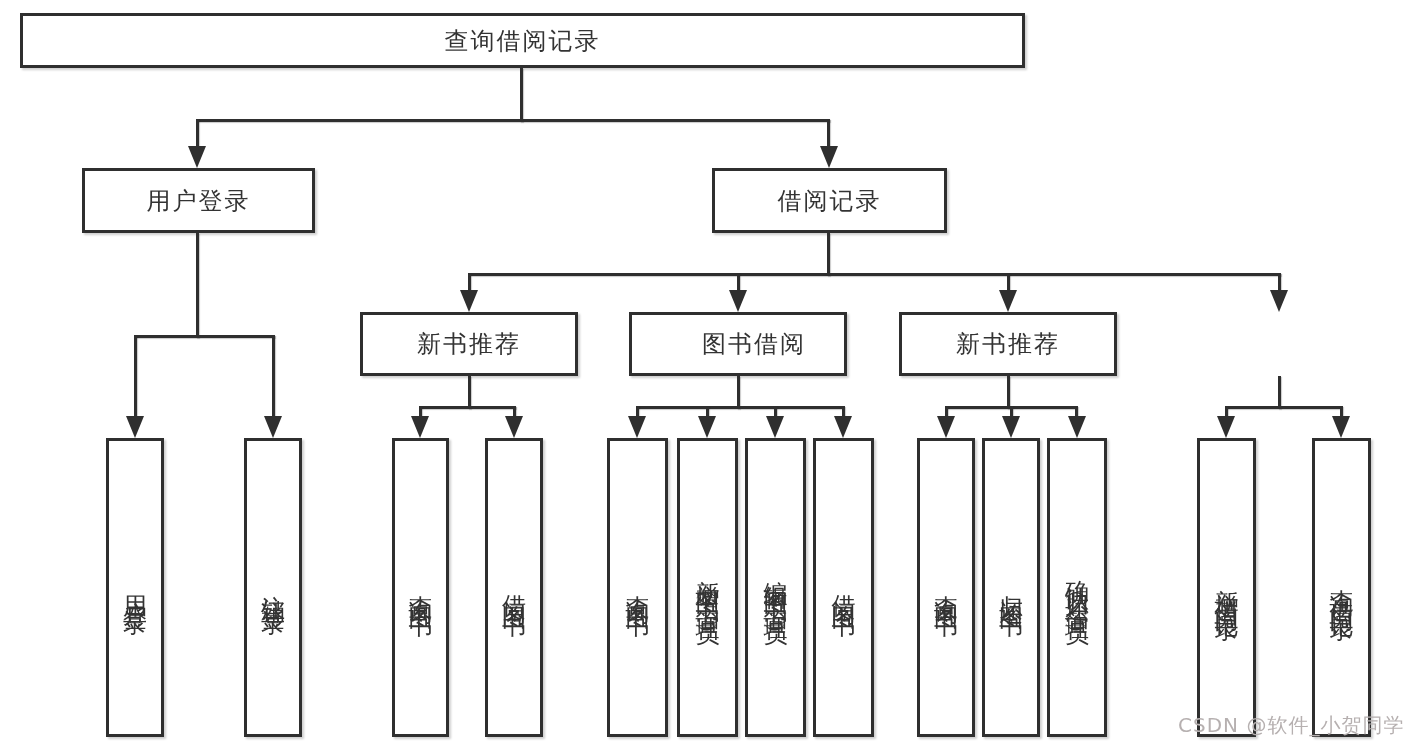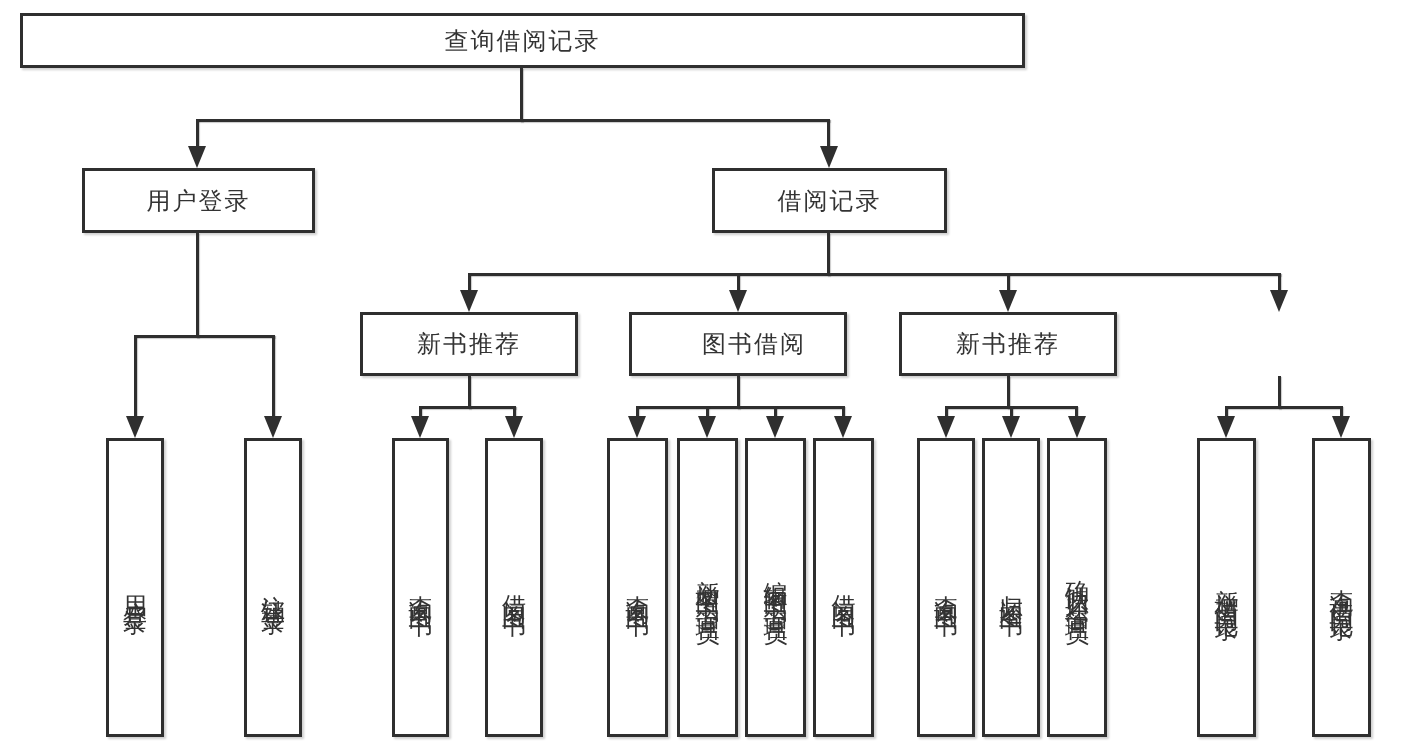--- a/index.html
+++ b/index.html
@@ -120,14 +120,15 @@
   <div class="arrow" style="left:1002px; top:416px;"></div>
   <div class="arrow" style="left:1068px; top:416px;"></div>
 
   <div class="vline" style="left:1278px; top:376px; height:33px;"></div>
   <div class="hline" style="left:1225px; top:406px; width:117px;"></div>
   <div class="vline" style="left:1225px; top:406px; height:12px;"></div>
   <div class="vline" style="left:1340px; top:406px; height:12px;"></div>
   <div class="arrow" style="left:1217px; top:416px;"></div>
   <div class="arrow" style="left:1332px; top:416px;"></div>
 
+  <div class="watermark">CSDN @软件_小贺同学</div>
 
 </div>
 
 </body></html>

